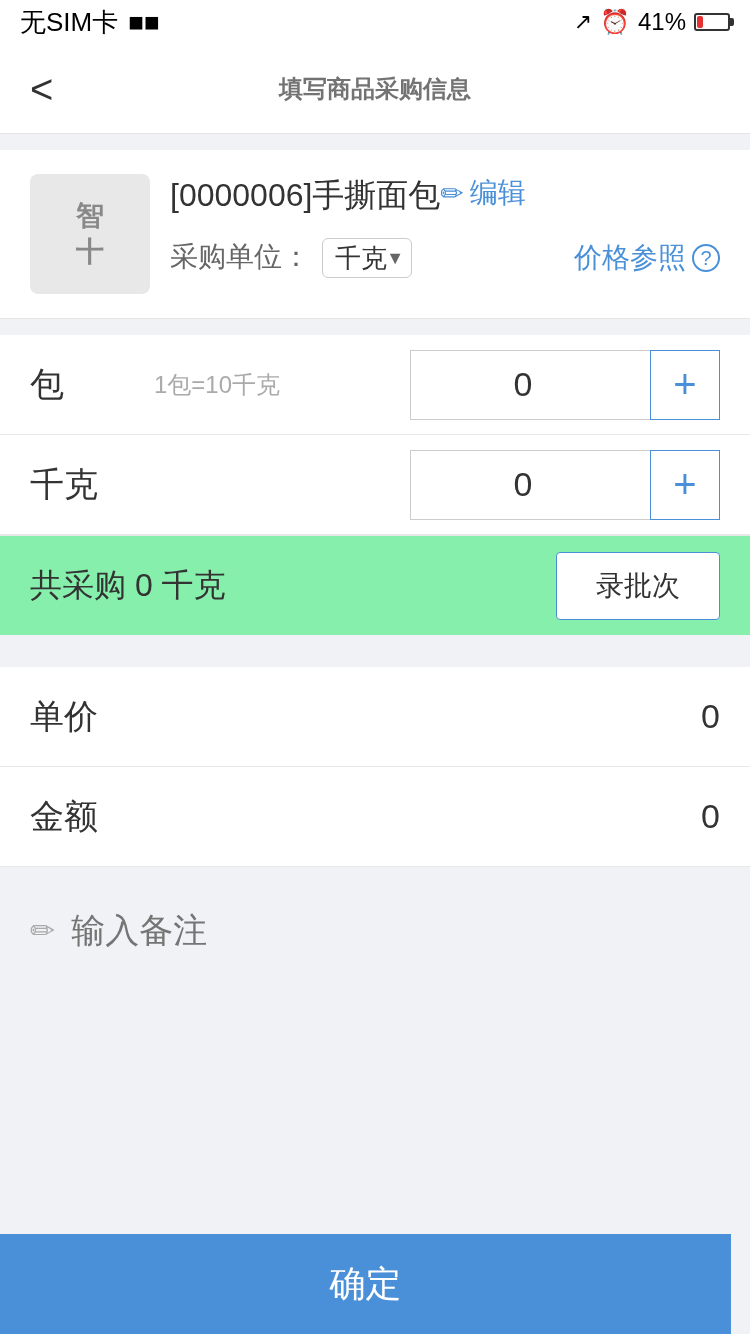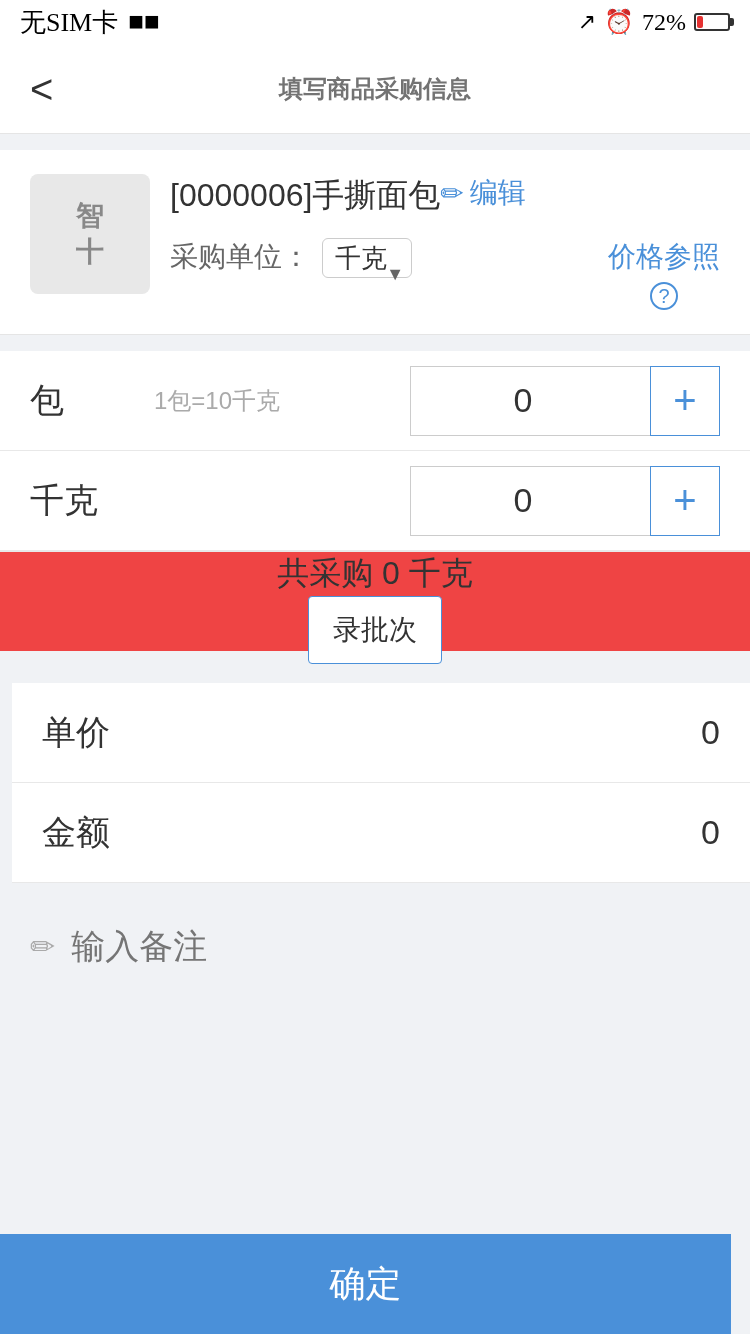--- a/index.html
+++ b/index.html
@@ -15,21 +15,20 @@
     
     .status-bar {
       height: 44px;
       background: #fff;
       display: flex;
       align-items: center;
       justify-content: space-between;
       padding: 4px 20px;
       font-size: 26px;
       font-weight: 500;
-      font-family: Liberation Serif, serif;
     }
     .status-left { display: flex; align-items: center; gap: 10px; }
     .status-center { font-size: 30px; font-weight: 600; }
     .status-right { display: flex; align-items: center; gap: 8px; font-size: 24px; }
     .battery-icon {
       display: inline-flex; align-items: center;
       border: 2px solid #333; border-radius: 3px; width: 36px; height: 18px;
       position: relative; padding: 1px;
     }
     .battery-icon::after {
@@ -151,21 +150,20 @@
       pointer-events: none;
     }
     .price-ref {
       margin-left: auto;
       color: #4a90d9;
       font-size: 28px;
       display: flex;
       align-items: center;
       gap: 6px;
       cursor: pointer;
-      flex-direction: column;
     }
     .help-circle {
       width: 28px; height: 28px;
       border: 2px solid #4a90d9;
       border-radius: 50%;
       display: inline-flex;
       align-items: center;
       justify-content: center;
       font-size: 20px;
       color: #4a90d9;
@@ -224,48 +222,46 @@
       font-size: 40px;
       display: flex;
       align-items: center;
       justify-content: center;
       cursor: pointer;
       font-weight: 300;
     }
 
     
     .total-row {
-      background: #ef4444;
+      background: #86efac;
       display: flex;
       align-items: center;
       justify-content: space-between;
       padding: 0 30px;
       height: 100px;
       border-top: 1px solid #e8e8e8;
-      flex-direction: column;
     }
     .total-label {
       font-size: 32px;
       color: #333;
     }
     .batch-btn {
       border: 1px solid #4a90d9;
       background: #fff;
       color: #333;
       font-size: 28px;
-      padding: 14px 24px;
+      padding: 14px 39px;
       border-radius: 4px;
       cursor: pointer;
     }
 
     
     .price-section {
       background: #fff;
       margin-top: 16px;
-      margin-left: 12px;
     }
     .price-row {
       display: flex;
       align-items: center;
       justify-content: space-between;
       padding: 0 30px;
       height: 100px;
       border-bottom: 1px solid #e8e8e8;
     }
     .price-row-label {
@@ -330,21 +326,21 @@
 <body>
 
 <div class="status-bar">
   <div class="status-left">
     <span>无SIM卡</span>
     <span class="wifi-icon">■■</span>
   </div>
   <div class="status-right">
     <span style="font-size:22px;">↗</span>
     <span>⏰</span>
-    <span>72%</span>
+    <span>41%</span>
     <span class="battery-icon">
       <span class="battery-fill"></span>
     </span>
   </div>
 </div>
 
 <div class="nav-bar">
   <span class="back-btn">&lt;</span>
   <span class="nav-title">填写商品采购信息</span>
 </div>

